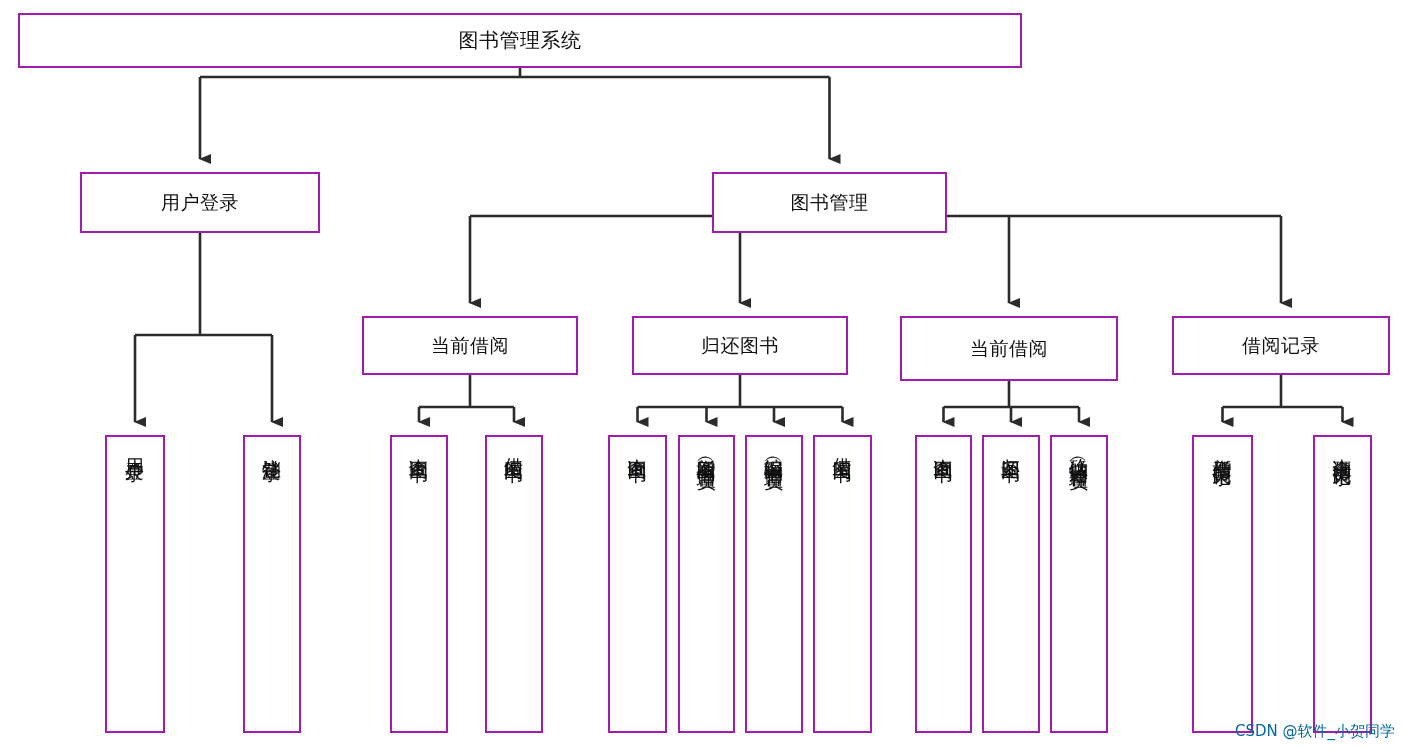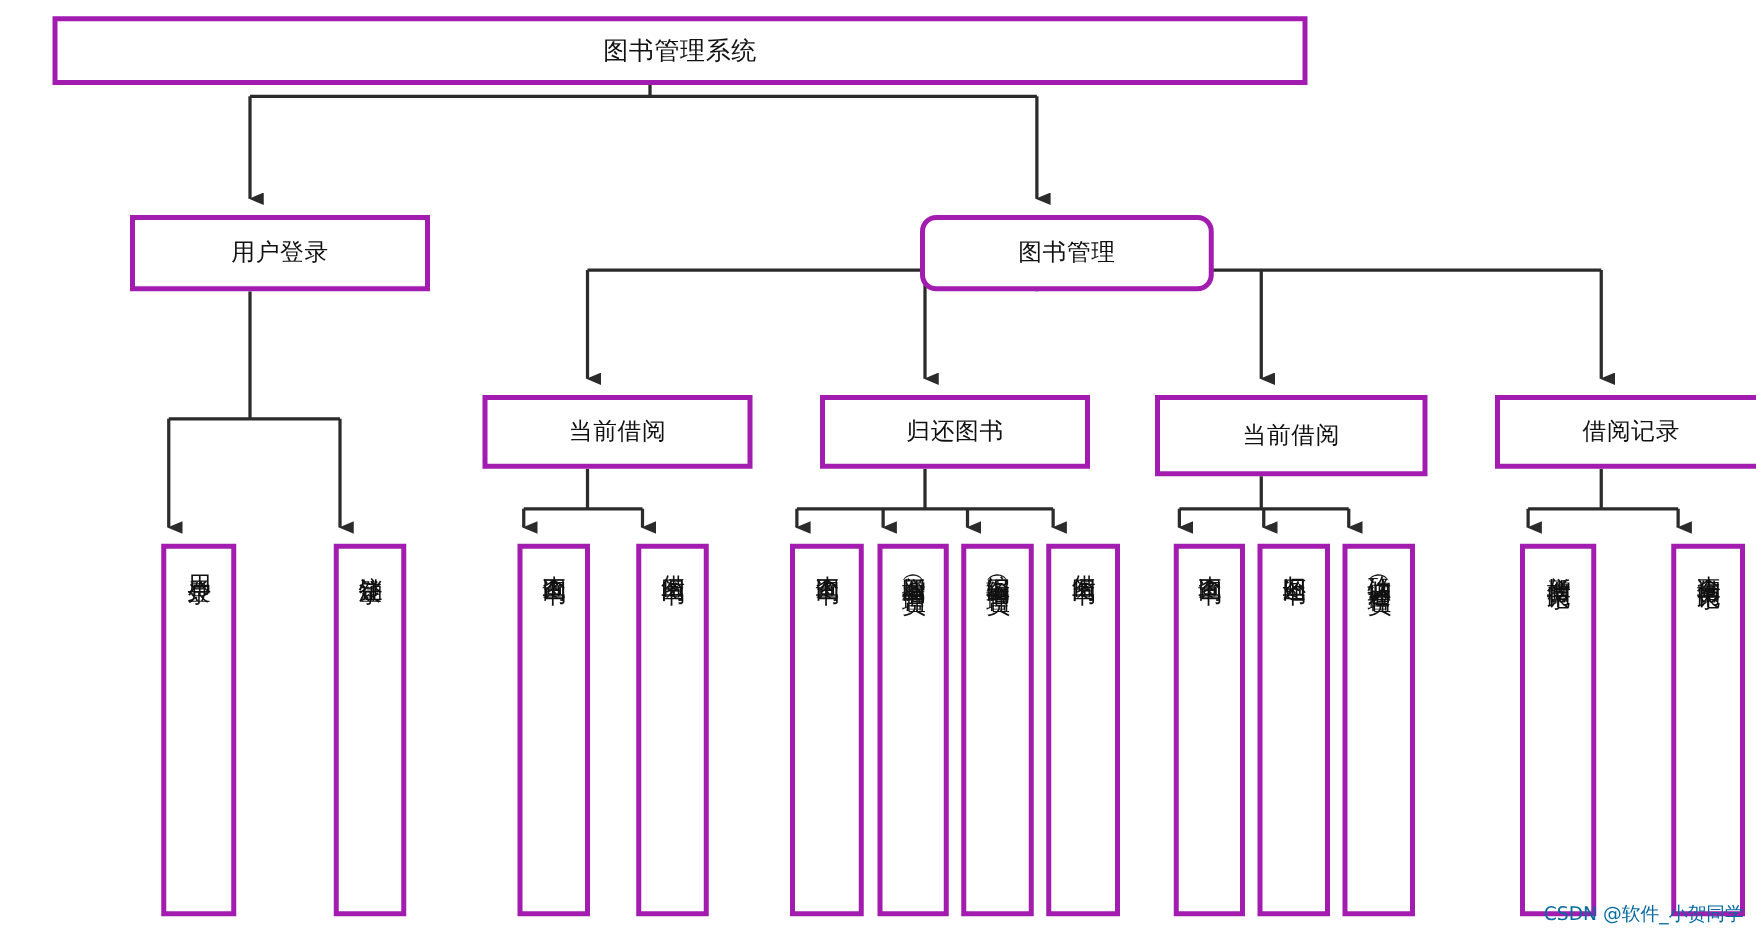--- a/index.html
+++ b/index.html
@@ -21,26 +21,25 @@
     position: absolute;
     left: 0;
     top: 0;
     width: 1405px;
     height: 747px;
     pointer-events: none;
   }
   .node {
     position: absolute;
     box-sizing: border-box;
-    border: 4px solid #a21caf;
+    border: 2px solid #a21caf;
     background: #ffffff;
     display: flex;
     align-items: center;
     justify-content: center;
-    margin-left: 24px;
   }
   .node-label {
     color: #111111;
     font-size: 19px;
     line-height: 1.25;
     letter-spacing: 0.5px;
     white-space: nowrap;
   }
   .node.vertical {
     align-items: flex-start;
@@ -116,21 +115,21 @@
       </g>
   </svg>
 
   <div id="nodes-layer">
       <div class="node root" style="left: 18px; top: 13px; width: 1004px; height: 55px;">
         <span class="node-label">图书管理系统</span>
       </div>
       <div class="node" style="left: 80px; top: 172px; width: 240px; height: 61px;">
         <span class="node-label">用户登录</span>
       </div>
-      <div class="node" style="left: 712px; top: 172px; width: 235px; height: 61px; border-radius: 13px;">
+      <div class="node" style="left: 712px; top: 172px; width: 235px; height: 61px;">
         <span class="node-label">图书管理</span>
       </div>
       <div class="node" style="left: 362px; top: 316px; width: 216px; height: 59px;">
         <span class="node-label">当前借阅</span>
       </div>
       <div class="node" style="left: 632px; top: 316px; width: 216px; height: 59px;">
         <span class="node-label">归还图书</span>
       </div>
       <div class="node" style="left: 900px; top: 316px; width: 218px; height: 65px;">
         <span class="node-label">当前借阅</span>

